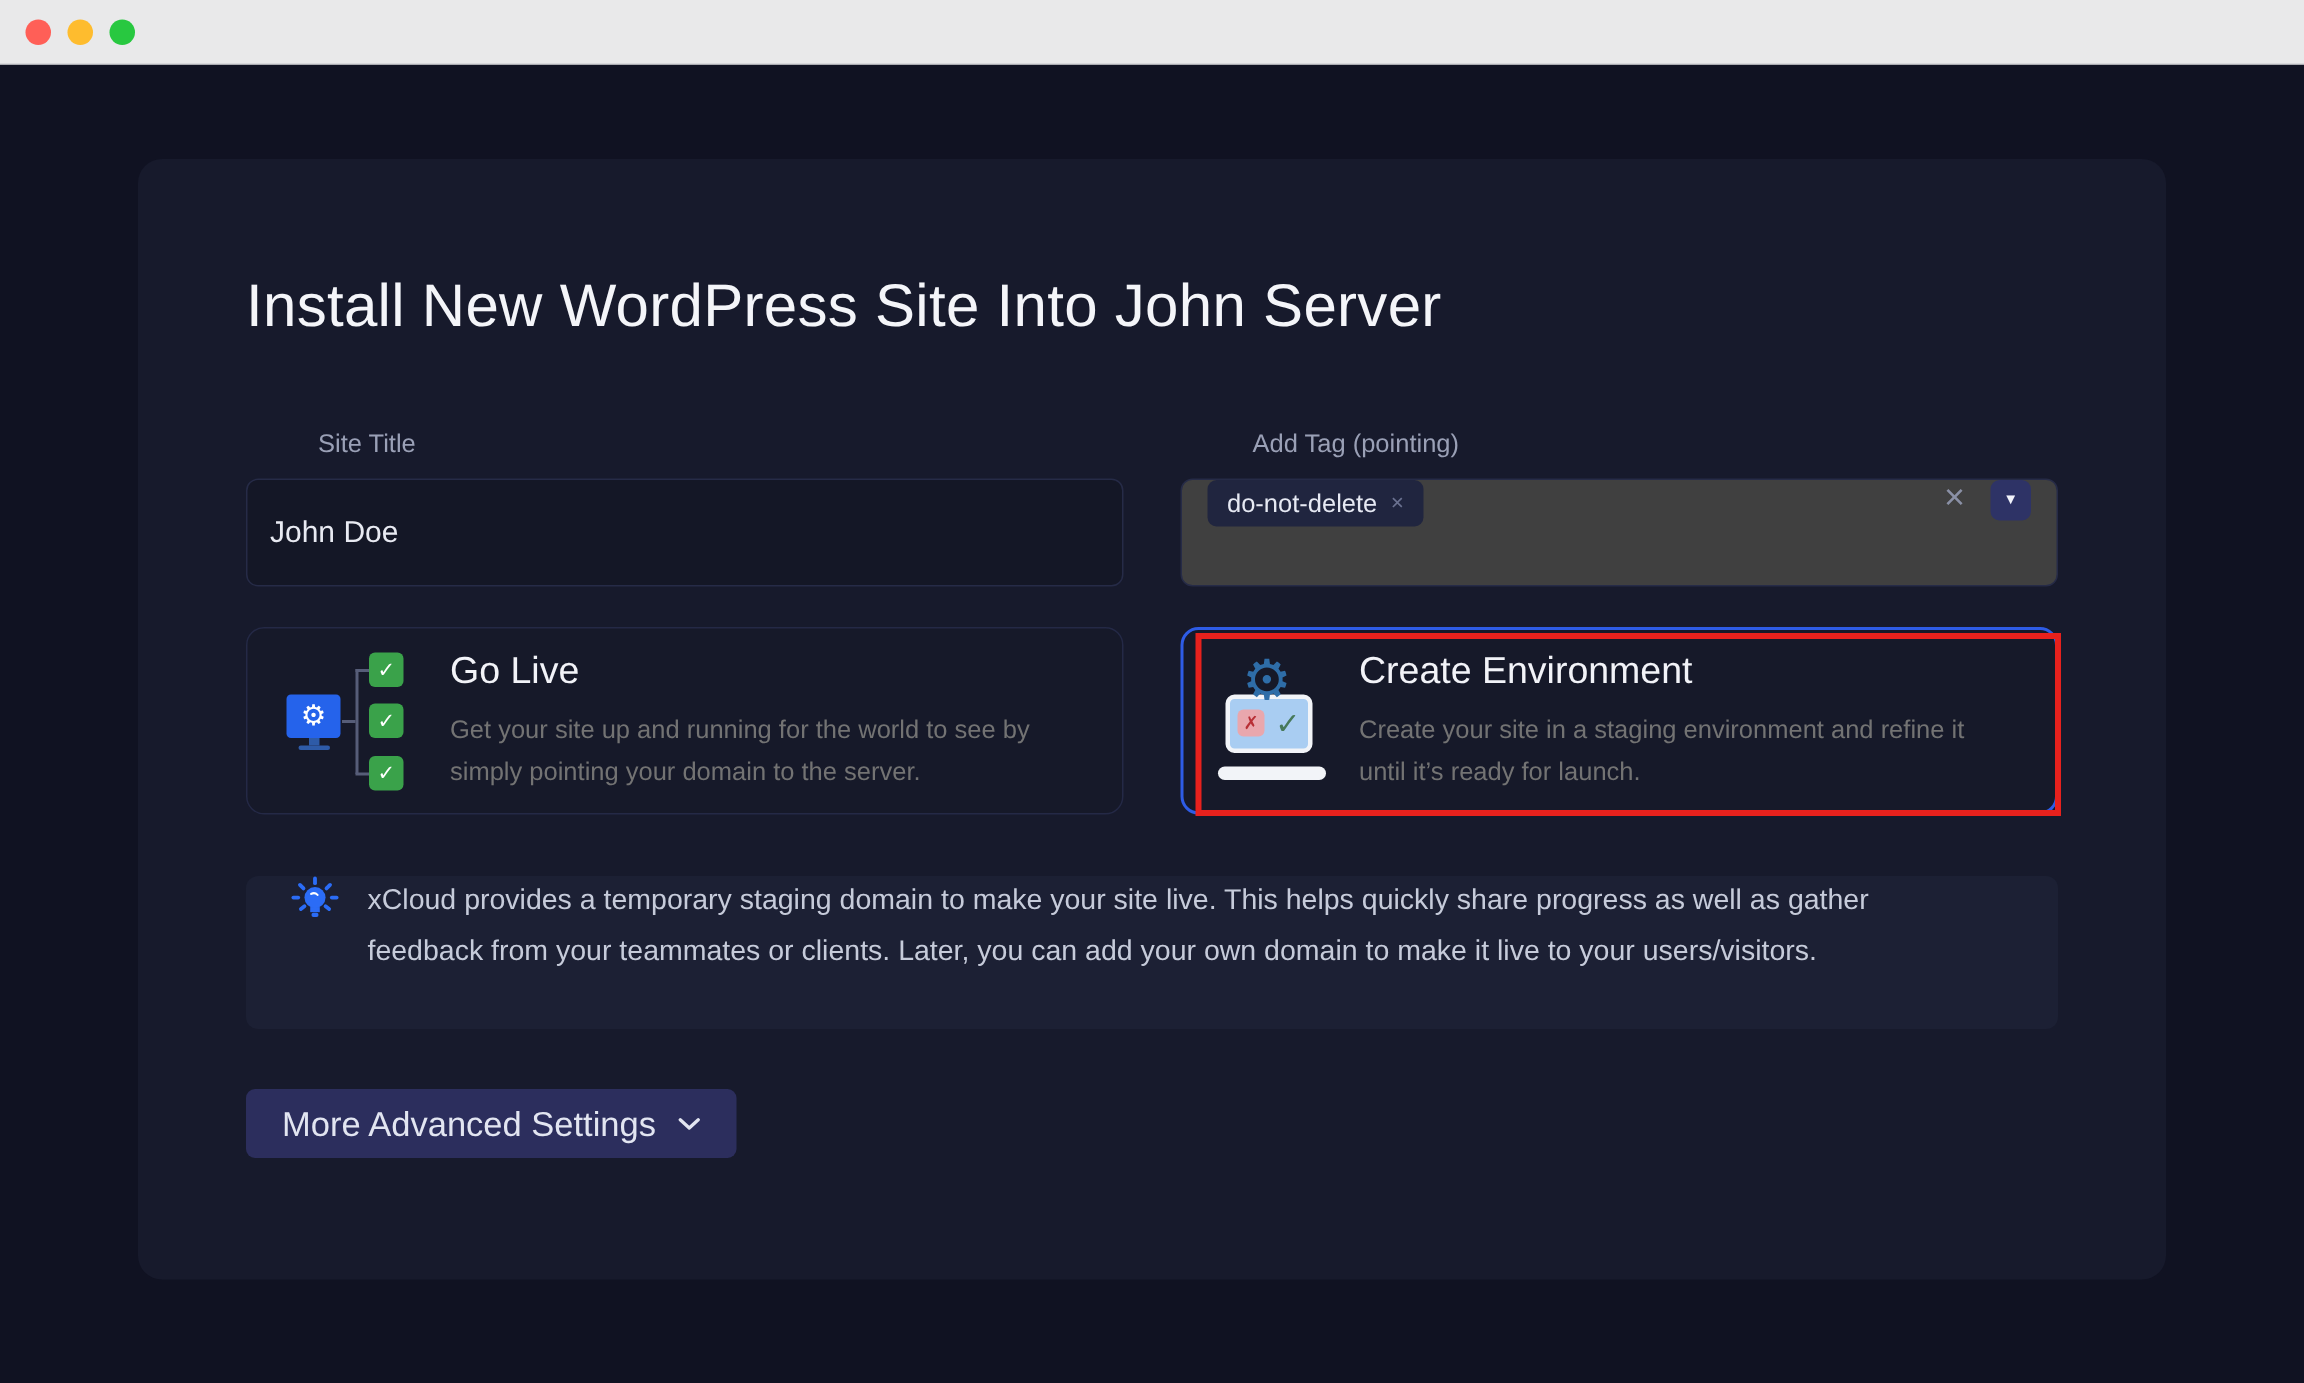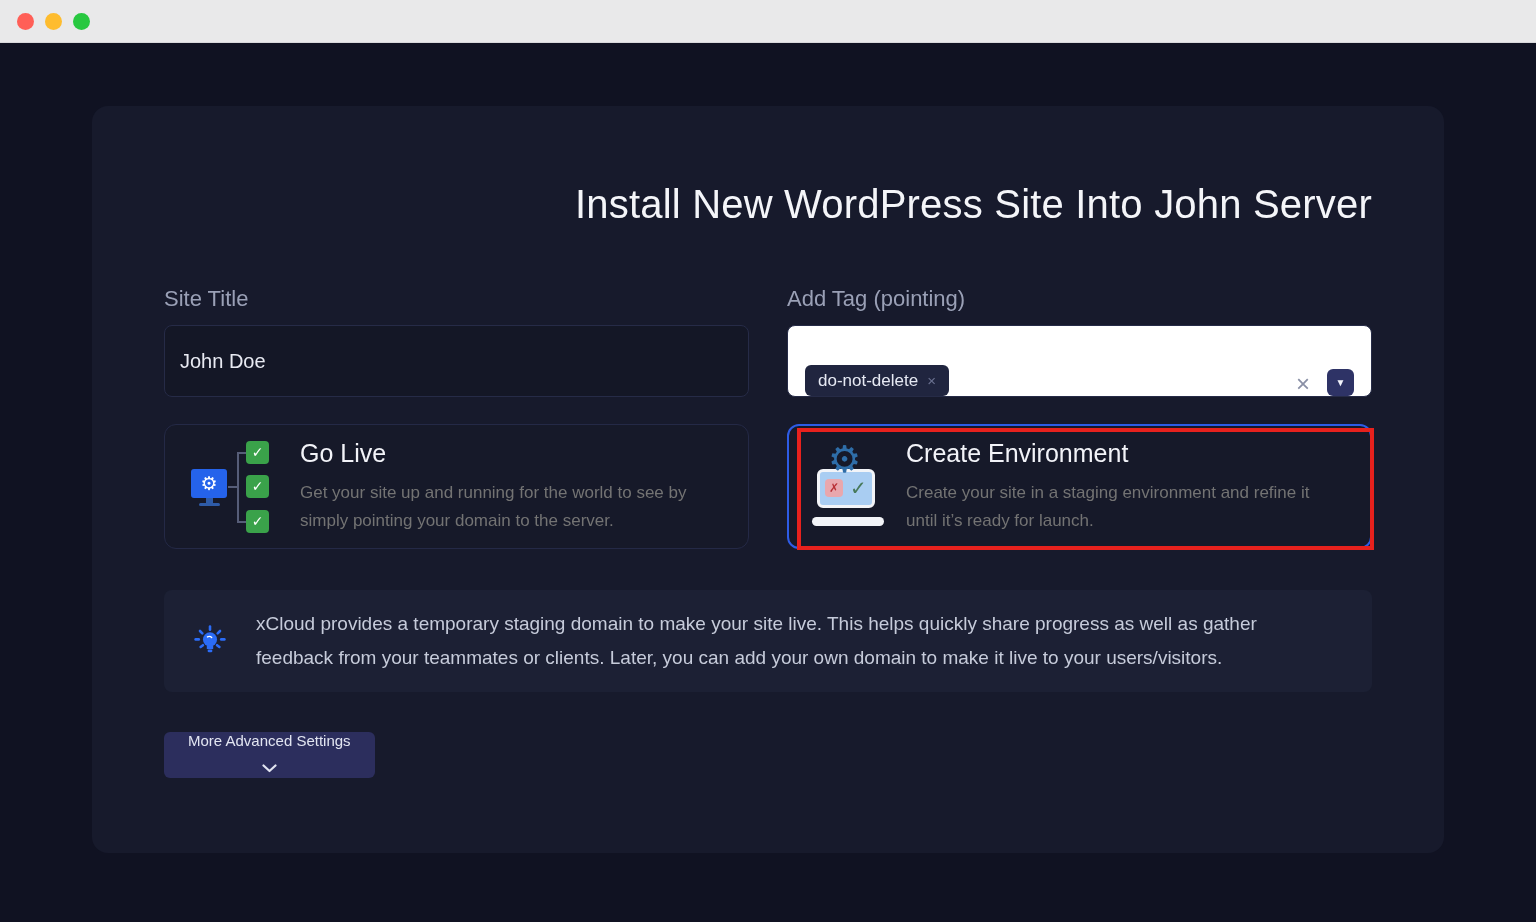--- a/index.html
+++ b/index.html
@@ -20,41 +20,41 @@
   .traffic.yellow { background:#febc2e; }
   .traffic.green  { background:#28c840; }
 
   
   .panel {
     width:1352px; height:747px; margin:63px auto 0;
     background:#171a2c; border-radius:16px;
     padding:0 72px;
   }
   .page-title {
-    padding-top:74px; text-align:right;
+    padding-top:74px; text-align:left;
     font-size:40px; line-height:48px; font-weight:500;
     color:#f4f5f9; letter-spacing:.2px;
   }
 
   
   .form-grid {
     margin-top:58px;
     display:grid; grid-template-columns:1fr 1fr; column-gap:38px;
   }
-  .field-label { font-size:22px; color:#9aa0b6; margin-bottom:13px; }
+  .field-label { font-size:17px; color:#9aa0b6; margin-bottom:13px;margin-left:48px; }
   .text-input {
     width:100%; height:72px;
     background:#141726; border:1px solid #262b47; border-radius:8px;
     color:#e8eaf2; font-size:20px; padding:0 15px;
     font-family:inherit; outline:none;
   }
   .tag-input {
     width:100%; height:72px;
-    background:#ffffff; border:1px solid #262b47; border-radius:8px;
-    display:flex; align-items:flex-end; padding:0 17px;
+    background:#404040; border:1px solid #262b47; border-radius:8px;
+    display:flex; align-items:flex-start; padding:0 17px;
   }
   .tag-chip {
     display:flex; align-items:center; gap:9px;
     background:#20253f; border-radius:6px; height:31px; padding:0 13px;
     color:#e6e9f3; font-size:17px;
   }
   .tag-chip .chip-x { color:#6a7190; font-size:15px; cursor:pointer; }
   .tag-clear { margin-left:auto; color:#8a90a6; font-size:24px; line-height:1; cursor:pointer; }
   .tag-dropdown {
     margin-left:17px; width:27px; height:27px; border-radius:6px;
@@ -120,30 +120,30 @@
   .st-check { color:#47795a; font-size:20px; font-weight:bold; }
   .st-base {
     position:absolute; bottom:4px; left:-3px; width:72px; height:9px;
     background:#f2f4f8; border-radius:5px;
   }
 
   
   .info-box {
     margin-top:41px; height:102px;
     background:#1c2034; border-radius:8px;
-    display:flex; align-items:center; gap:30px; padding:0 46px 0 30px;
+    display:flex; align-items:flex-start; gap:19px; padding:0 46px 0 30px;
   }
   .info-text { flex:1; font-size:19px; line-height:34px; color:#c6cbda; }
 
   
   .advanced-btn {
     margin-top:40px; display:inline-flex; align-items:center; gap:15px;
     height:46px; padding:0 24px;
     background:#2c2e5d; border:none; border-radius:6px;
-    color:#e2e5f1; font-size:15px; font-family:inherit; cursor:pointer;flex-direction:column;
+    color:#e2e5f1; font-size:23px; font-family:inherit; cursor:pointer;
   }
 </style>
 </head>
 <body>
 
 <div class="titlebar">
   <div class="traffic red"></div>
   <div class="traffic yellow"></div>
   <div class="traffic green"></div>
 </div>

